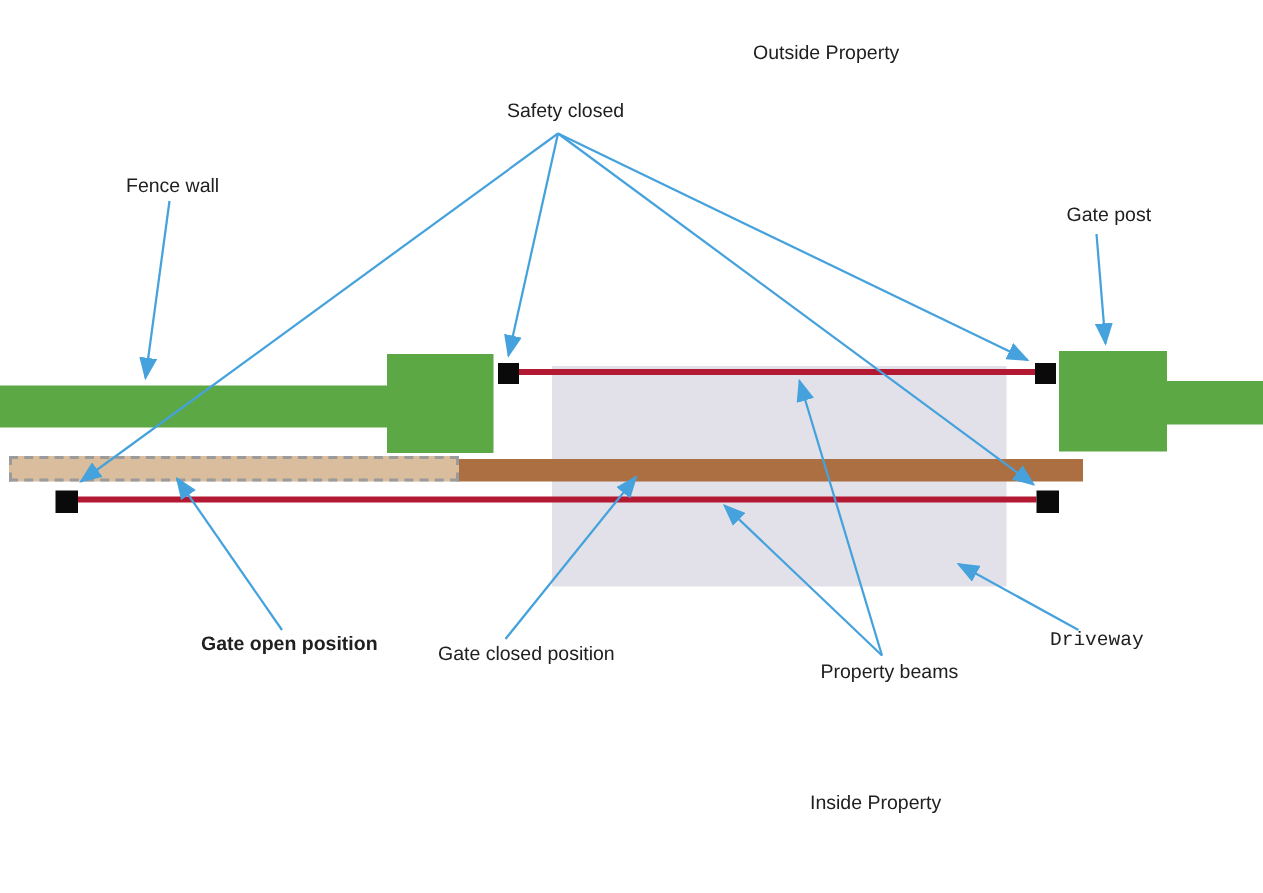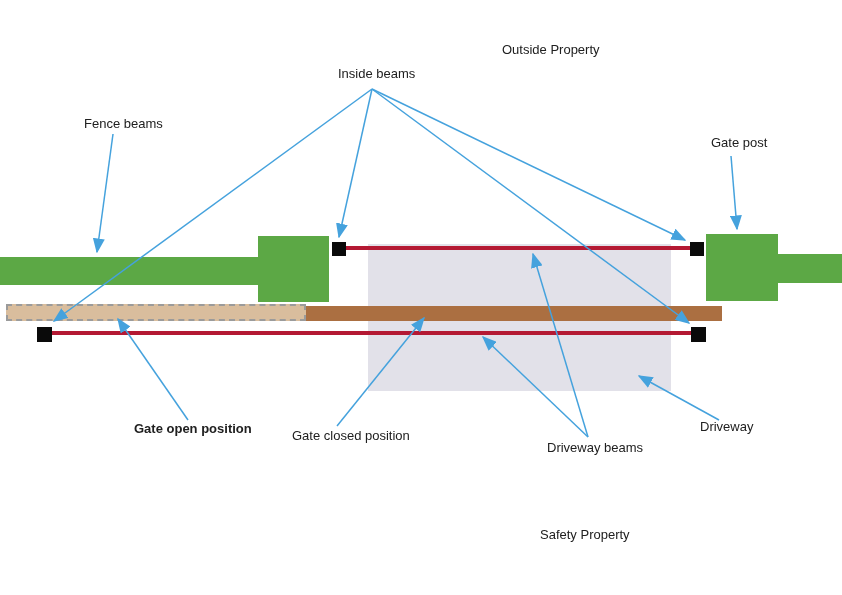--- a/index.html
+++ b/index.html
@@ -94,23 +94,23 @@
     <line x1="188" y1="420" x2="118" y2="319" marker-end="url(#arrow)"></line>
 
     <line x1="337" y1="426" x2="424" y2="318" marker-end="url(#arrow)"></line>
 
     <line x1="588" y1="437" x2="533" y2="254" marker-end="url(#arrow)"></line>
     <line x1="588" y1="437" x2="483" y2="337" marker-end="url(#arrow)"></line>
 
     <line x1="719" y1="420" x2="639" y2="376" marker-end="url(#arrow)"></line>
   </svg>
 
-  <div class="lbl" style="left:502px;top:43px;">Outside Property</div>
-  <div class="lbl" style="left:338px;top:67px;">Inside beams</div>
-  <div class="lbl" style="left:84px;top:117px;">Fence beams</div>
+  <div class="lbl" style="left:502px;top:28px;">Outside Property</div>
+  <div class="lbl" style="left:338px;top:67px;">Safety closed</div>
+  <div class="lbl" style="left:84px;top:117px;">Fence wall</div>
   <div class="lbl" style="left:711px;top:136px;">Gate post</div>
   <div class="lbl" style="left:134px;top:422px;font-weight:bold;">Gate open position</div>
   <div class="lbl" style="left:292px;top:429px;text-align:center;">Gate closed position</div>
-  <div class="lbl" style="left:547px;top:441px;">Driveway beams</div>
-  <div class="lbl" style="left:700px;top:420px;">Driveway</div>
-  <div class="lbl" style="left:540px;top:528px;">Safety Property</div>
+  <div class="lbl" style="left:547px;top:441px;">Property beams</div>
+  <div class="lbl" style="left:700px;top:420px;font-family:Liberation Mono, monospace;">Driveway</div>
+  <div class="lbl" style="left:540px;top:528px;">Inside Property</div>
 
 </div>
 
 </body></html>

